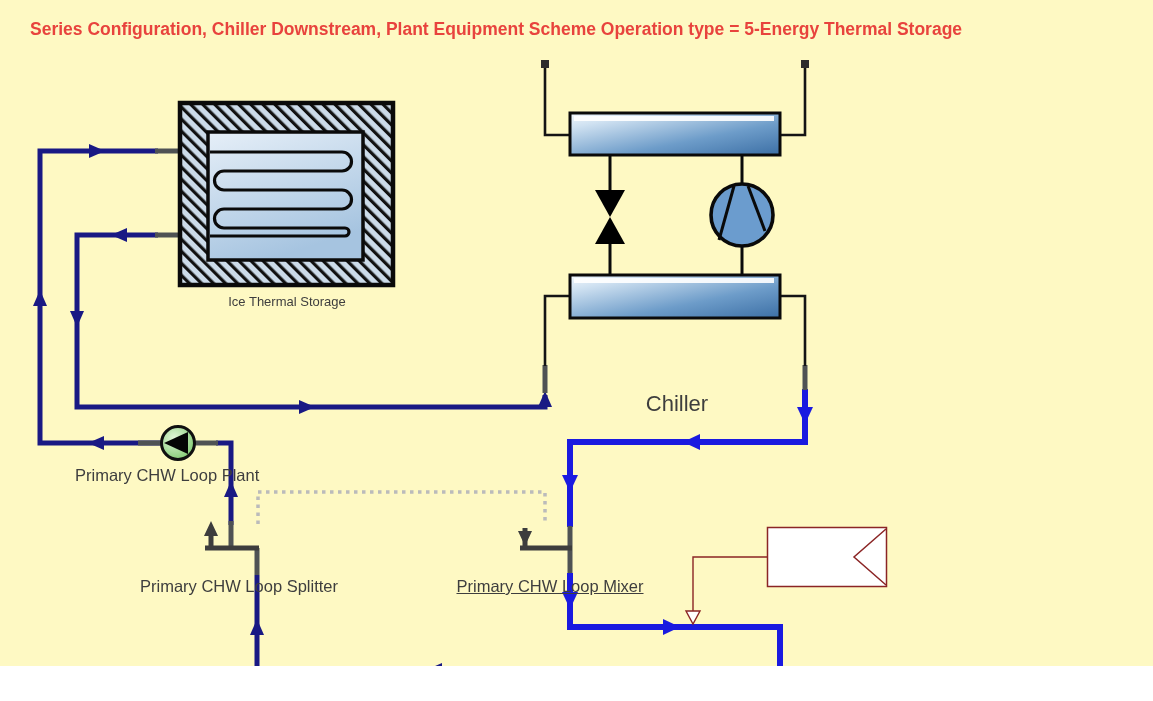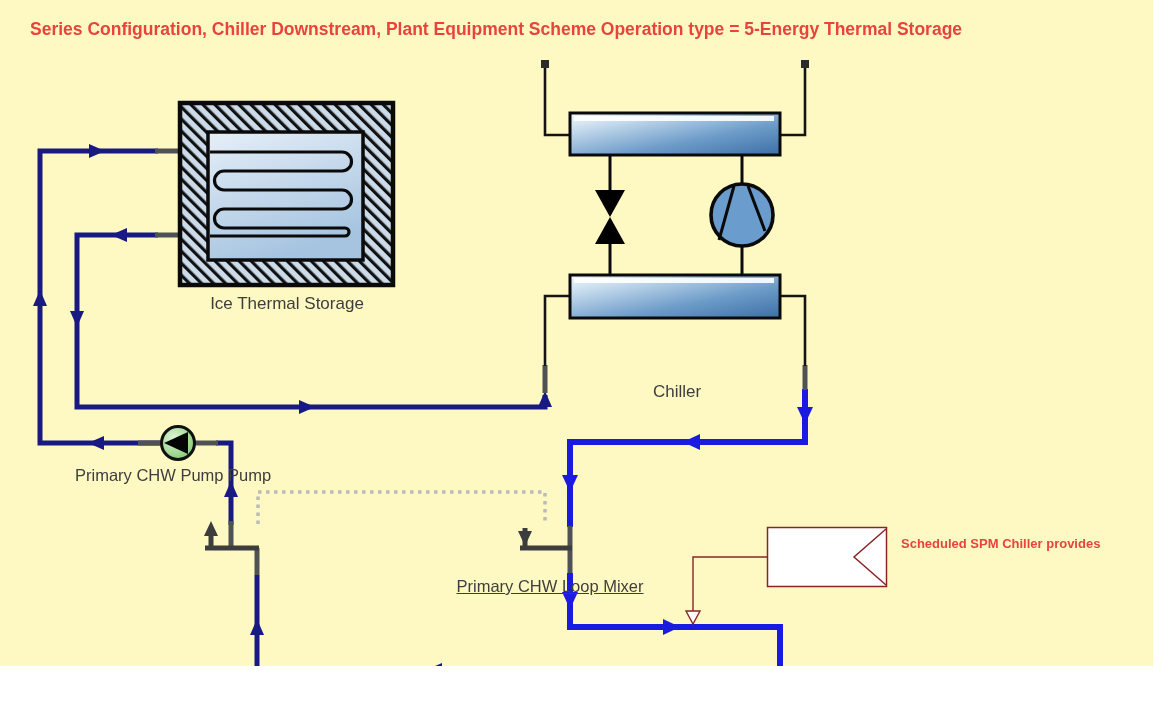--- a/index.html
+++ b/index.html
@@ -163,26 +163,26 @@
     <g>
       <rect x="767.5" y="527.5" width="119" height="59" fill="#ffffff" style="stroke:var(--annotation-outline);stroke-width:1.5;"></rect>
       <path d="M 886,529 L 854,557 L 886,585" fill="none" style="stroke:var(--annotation-outline);stroke-width:1.5;"></path>
       <path d="M 767,557 L 693,557 L 693,611" fill="none" style="stroke:var(--annotation-outline);stroke-width:1.4;"></path>
       <polygon points="686,611 700,611 693,624" fill="#ffffff" style="stroke:var(--annotation-outline);stroke-width:1.4;"></polygon>
     </g>
   </svg>
 
   <div id="page-title">Series Configuration, Chiller Downstream, Plant Equipment Scheme Operation type = 5-Energy Thermal Storage</div>
 
-  <div class="lbl centered" style="left:287px;top:294px;font-size:17px;">Ice Thermal Storage</div>
+  <div class="lbl centered" style="left:287px;top:294px;font-size:13px;">Ice Thermal Storage</div>
 
-  <div class="lbl centered" style="left:677px;top:382px;font-size:17px;">Chiller</div>
+  <div class="lbl centered" style="left:677px;top:391px;font-size:22px;">Chiller</div>
 
-  <div class="lbl" style="left:75px;top:466px;">Primary CHW Pump Pump</div>
+  <div class="lbl" style="left:75px;top:466px;">Primary CHW Loop Plant</div>
 
+  <div class="lbl centered" style="left:239px;top:577px;">Primary CHW Loop Splitter</div>
 
   <div class="lbl centered" style="left:550px;top:577px;text-decoration:underline;">Primary CHW Loop Mixer</div>
 
   <div id="annotation-text">
-    <div>Scheduled SPM Chiller provides</div>
   </div>
 
 </div>
 
 </body></html>

